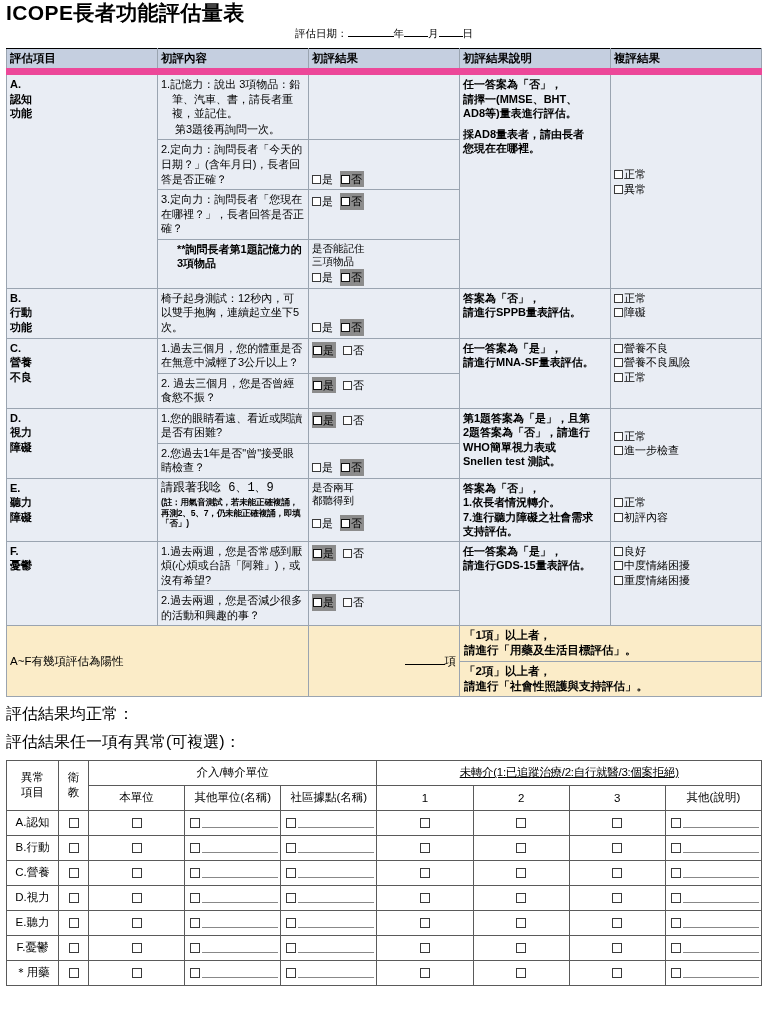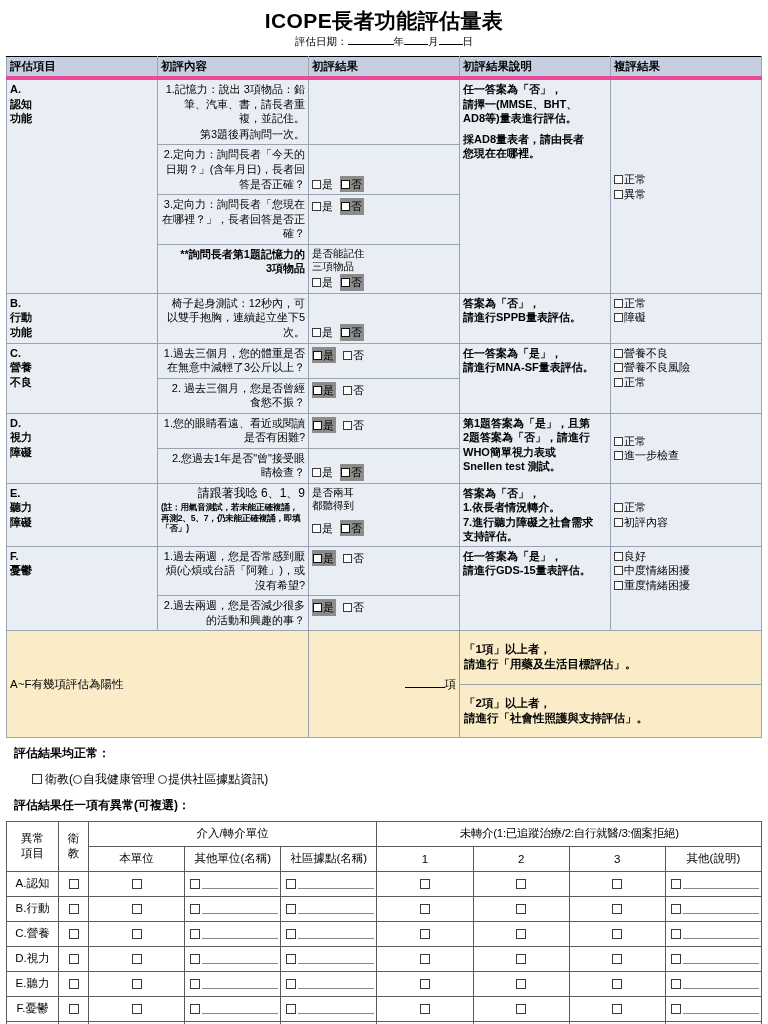--- a/index.html
+++ b/index.html
@@ -8,21 +8,21 @@
     margin: 0; padding: 0;
     width: 768px; height: 1024px;
     background: #ffffff;
     font-family: "Liberation Sans", "DejaVu Sans", sans-serif;
     color: #000;
     overflow: hidden;
   }
   #page { position: relative; width: 768px; height: 1024px; padding: 0 6px; }
 
   
-  .title-wrap { text-align: center; padding-top: 8px; }
+  .title-wrap { text-align: left; padding-top: 0; }
   .title-main {
     font-size: 21px; font-weight: bold; letter-spacing: .4px; line-height: 1.25;
   }
   .title-sub-row {
     display: flex; align-items: flex-end; justify-content: center;
     gap: 10px; margin-top: 1px;
   }
   .title-sub { font-size: 18px; font-weight: normal; white-space: nowrap; }
   .date-line {
     font-size: 10.5px; white-space: nowrap; padding-bottom: 3px;
@@ -43,36 +43,36 @@
     font-size: 11px;
     line-height: 1.32;
     background: #e9edf4;
   }
   table.main thead th {
     background: #c5cfe0;
     font-weight: bold;
     font-size: 11.5px;
     text-align: left;
     border-top: 1px solid #000;
-    border-bottom: 4px solid #ec4899;
+    border-bottom: 7px solid #ec4899;
     padding: 2px 3px;
   }
   table.main tr.sec-top > td { border-top: 1px solid #000; }
 
   td.col-item { width: 52px; font-weight: bold; font-size: 11.5px; line-height: 1.30; }
   td.col-content { }
   td.col-result { width: 68px; padding: 2px 2px; }
   td.col-explain { width: 168px; font-weight: bold; line-height: 1.35; }
   td.col-recheck { width: 104px; }
 
-  .q { margin: 0 0 1px 0; text-align: right; }
+  .q { margin: 0 0 1px 0; }
   .q.indent { padding-left: 11px; text-indent: -11px; }
   .q.sub { padding-left: 16px; font-weight: bold; }
   .note { font-size: 8.6px; font-weight: bold; line-height: 1.2; letter-spacing: -0.2px; }
-  .big-num { font-size: 12px; }
+  .big-num { font-size: 12px; font-family: Liberation Mono, monospace; }
 
   
   .cb {
     display: inline-block; width: 9px; height: 9px;
     border: 1.4px solid #3a3a3a; background: #fff;
     vertical-align: -1px; margin-right: 1px;
   }
   .opt { display: inline-block; white-space: nowrap; font-weight: normal; font-size: 11px; }
   .opt.sel { background: #8c8c8c; padding: 1px 2px 1px 1px; }
   .opt.sel .cb { border-color: #111; }
@@ -81,27 +81,27 @@
   .result-lead { font-size: 10.5px; line-height: 1.28; }
 
   
   table.main td.sum {
     background: #fbecc8; font-weight: normal; font-size: 11.5px;
     vertical-align: middle; border-top: 1px solid #000;
   }
   table.main td.sum.bold { font-weight: bold; }
   .sum-count { text-align: right; font-size: 11.5px; }
   .sum-count .ul { display:inline-block; border-bottom:1.3px solid #000; width:40px; }
-  .sum-sub { border-bottom: 1px solid #9aa4b0; padding: 11px 4px; }
+  .sum-sub { border-bottom: 1px solid #9aa4b0; padding: 2px 4px; }
   .sum-sub:last-child { border-bottom: none; }
 
   
   .lower { position: relative; margin-top: 6px; }
   .heading2 { font-size: 15px; font-weight: bold; margin: 2px 0 8px 0; }
-  .line-txt { font-size: 12px; margin: 7px 8px; font-weight: bold; }
+  .line-txt { font-size: 16px; margin: 7px 0; }
   .edu-line { font-size: 12px; margin: 9px 0 9px 26px; }
   .cb2 { display:inline-block; width:10px; height:10px; border:1.2px solid #3a3a3a; background:#fff; vertical-align:-1px; margin-right:3px; }
   .radio { display:inline-block; width:9px; height:9px; border:1.2px solid #3a3a3a; border-radius:50%; background:#fff; vertical-align:-1px; margin-right:1px; }
 
   .stamp-box {
     position: absolute; right: 4px; top: -2px;
     width: 142px; height: 108px;
     border: 1px solid #555; background: #fff;
     text-align: center; font-size: 11px; line-height: 1.45;
     padding-top: 7px;
@@ -111,21 +111,21 @@
   table.ref {
     width: 100%; border-collapse: collapse; table-layout: fixed;
     border: 1.2px solid #3c3c3c; margin-top: 3px;
   }
   table.ref td, table.ref th {
     border: 1px solid #5a5a5a; text-align: center;
     font-size: 11.5px; padding: 3px 2px; background: #fff;
     height: 25px;
   }
   table.ref th { font-weight: normal; }
-  .ref-h-small { font-size: 9.3px; letter-spacing: -0.3px; white-space: nowrap; }
+  .ref-h-small { font-size: 9.3px; letter-spacing: -0.3px; white-space: nowrap; text-decoration: underline; }
   .ref-cell-line { display: flex; align-items: center; gap: 2px; padding-left: 3px; }
   .ref-cell-line .ul { flex: 1; border-bottom: 1px solid #888; height: 11px; }
   .c-idx { width: 52px; }
   .c-edu { width: 30px; }
   .c-own { width: 62px; }
   .c-other { width: 160px; }
   .c-comm { width: 160px; }
   .c-n { width: 26px; }
   .c-etc { }
 </style>
@@ -413,23 +413,20 @@
           </div>
         </td>
       </tr>
     </tbody>
   </table>
 
   <div class="lower">
 
 
     <div class="line-txt">評估結果均正常：</div>
-    <div class="edu-line">
-      <span class="cb2"></span><span>衛教(</span><span class="radio"></span><span>自我健康管理</span>&nbsp;<span class="radio"></span><span>提供社區據點資訊)</span>
-    </div>
     <div class="line-txt">評估結果任一項有異常(可複選)：</div>
 
     <table class="ref">
       <thead>
         <tr>
           <th class="c-idx" rowspan="2">
             <div>異常</div>
             <div>項目</div>
           </th>
           <th class="c-edu" rowspan="2">

